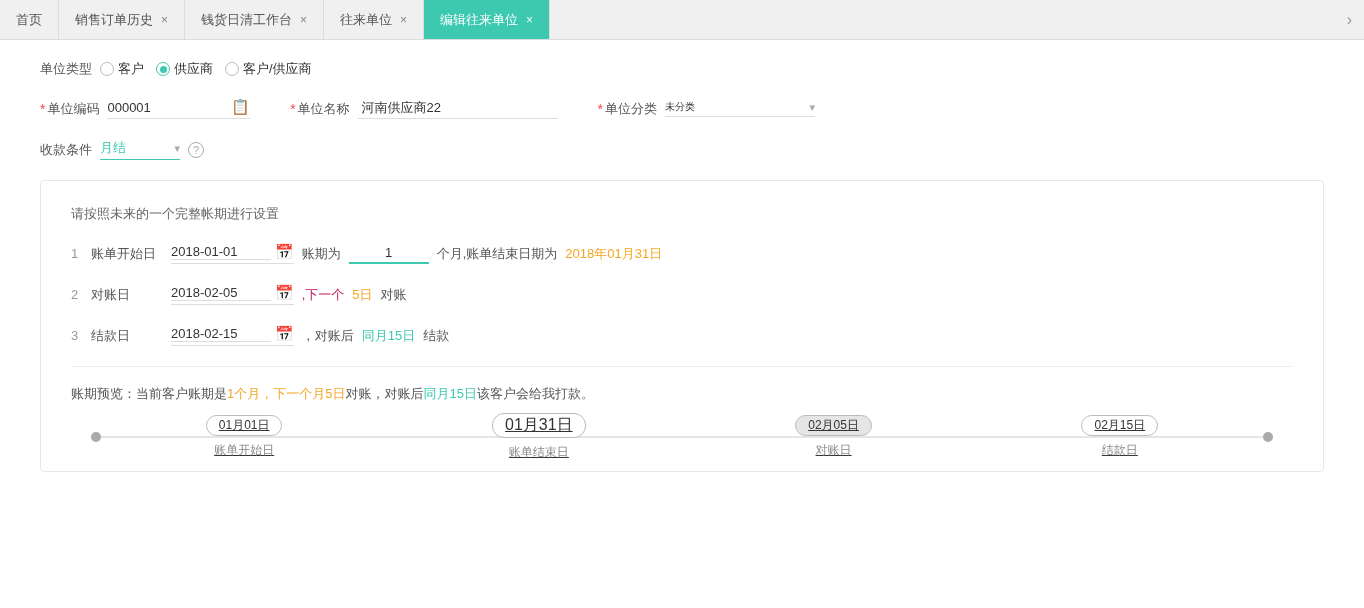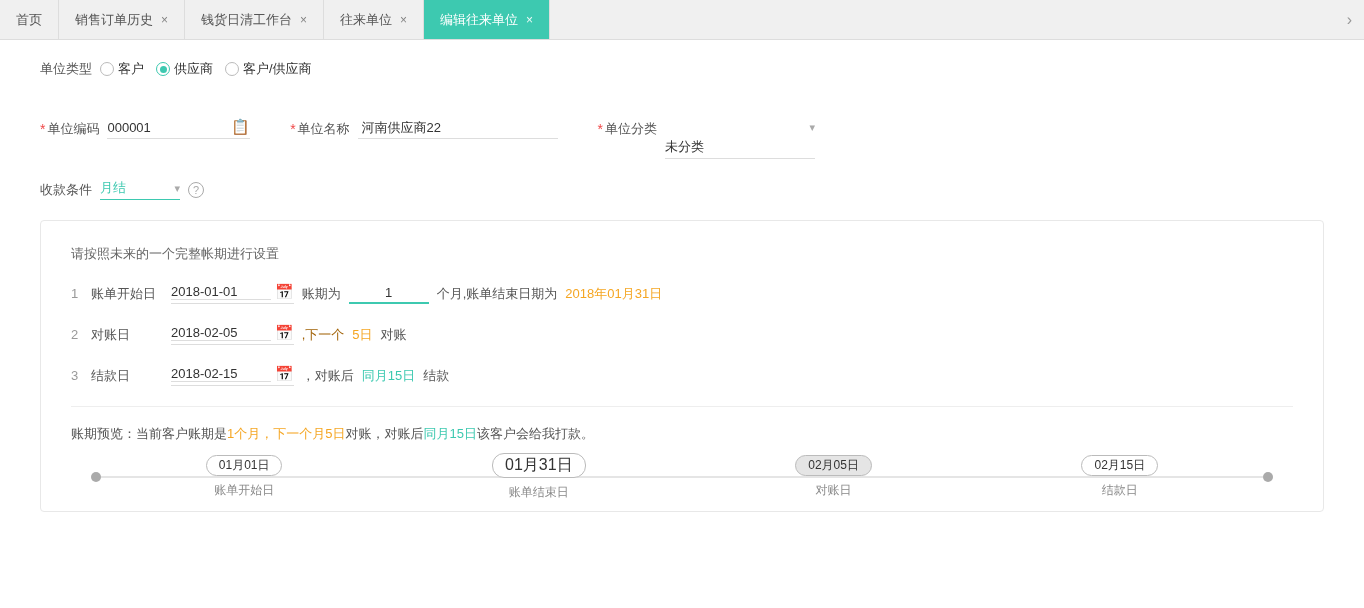--- a/index.html
+++ b/index.html
@@ -160,24 +160,23 @@
 
     .select-plain {
       display: flex;
       align-items: center;
       border-bottom: 1px solid #ddd;
       padding-bottom: 2px;
       min-width: 120px;
       cursor: pointer;
     }
     .select-plain .select-value {
-      font-size: 13px;
+      font-size: 10px;
       color: #333;
       flex: 1;
-      margin-top: 40px;
     }
     .select-plain .chevron {
       color: #aaa;
       font-size: 11px;
       margin-left: 4px;
     }
 
     .help-icon {
       width: 16px;
       height: 16px;
@@ -350,21 +349,21 @@
     </div>
 
     <div class="setting-row">
       <span class="row-num">2</span>
       <span class="row-label">对账日</span>
       <div class="row-content">
         <div class="input-with-icon">
           <input type="text" value="2018-02-05" style="width: 100px; border-top: none; border-right: none; border-left: none; border-image: initial; outline: none; font-size: 13px; color: rgb(51, 51, 51); border-bottom: 1px solid rgb(221, 221, 221);">
           <span class="cal-icon">📅</span>
         </div>
-        <span style="color:#a16207;">,下一个</span>
+        <span style="color:#be185d;">,下一个</span>
         <span class="orange-text">5日</span>
         <span style="color:#555;">对账</span>
       </div>
     </div>
 
     <div class="setting-row">
       <span class="row-num">3</span>
       <span class="row-label">结款日</span>
       <div class="row-content">
         <div class="input-with-icon">
@@ -380,21 +379,21 @@
     <div style="border-top:1px solid #eee;margin-top:10px;padding-top:18px;">
       <div class="preview-text">
         <span>账期预览：当前客户账期是</span><span class="orange-text">1个月，</span><span class="orange-text">下一个月5日</span><span style="color:#555;">对账，对账后</span><span class="teal-text">同月15日</span><span style="color:#555;">该客户会给我打款。</span>
       </div>
 
       <div style="position:relative;padding:0 20px;">
         <div style="display:flex;align-items:center;width:100%;position:relative;">
 
           <div style="width:10px;height:10px;border-radius:50%;background:#aaa;flex-shrink:0;"></div>
 
-          <div style="flex:1;position:relative;height:20px;">
+          <div style="flex:1;position:relative;height:20px;text-decoration:underline;">
 
             <div style="position:absolute;top:50%;left:0;right:0;height:1px;background:#ccc;transform:translateY(-50%);"></div>
 
             <div style="display:flex;justify-content:space-around;align-items:center;height:100%;position:relative;">
               <div style="display:flex;flex-direction:column;align-items:center;position:relative;">
                 <div style="border:1px solid #bbb;border-radius:12px;padding:1px 12px;font-size:12px;background:#fff;white-space:nowrap;position:relative;z-index:1;">
                   <span>01月01日</span>
                 </div>
                 <div style="font-size:12px;color:#888;margin-top:6px;">账单开始日</div>
               </div>

